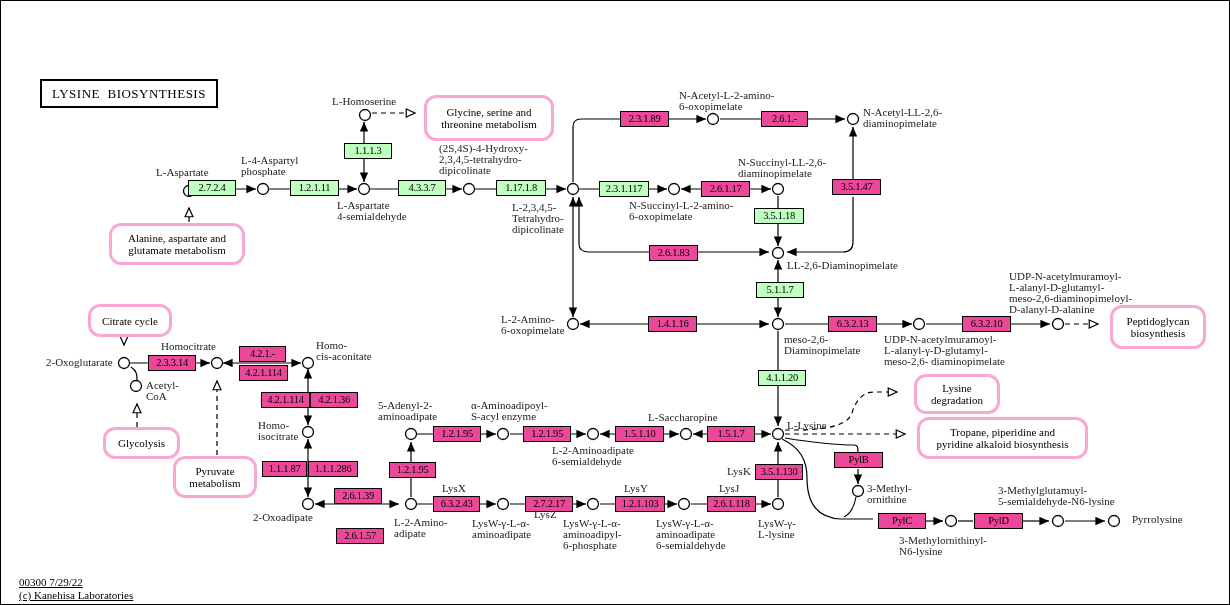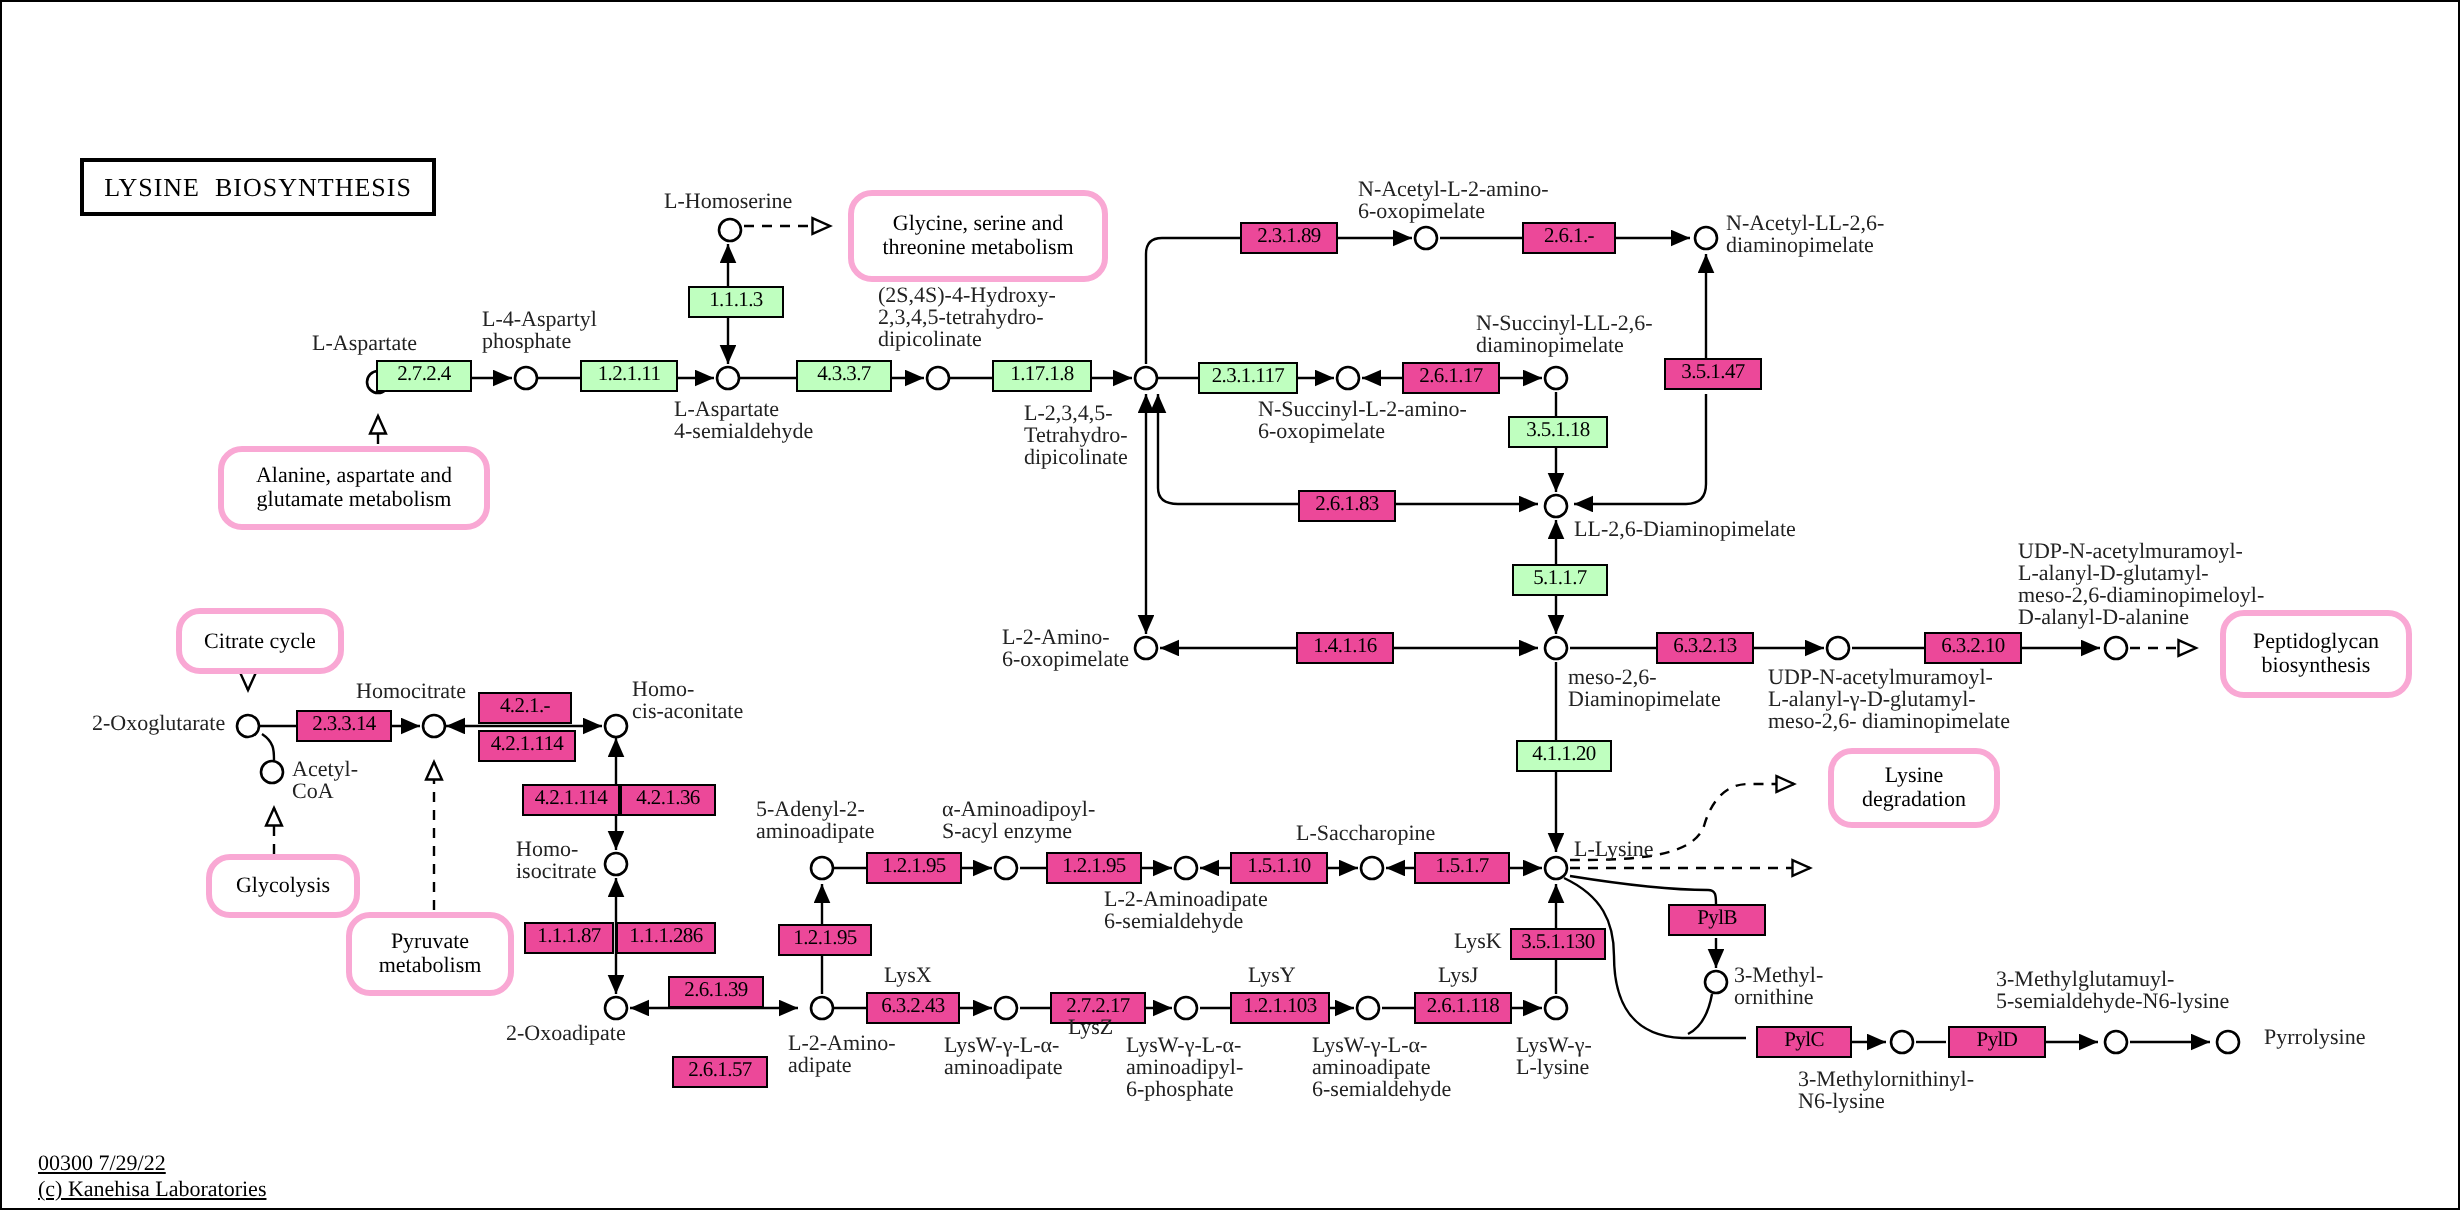--- a/index.html
+++ b/index.html
@@ -202,21 +202,21 @@
   <div class="cmp" style="left:783px;top:333px">meso-2,6-
 Diaminopimelate</div>
   <div class="cmp" style="left:883px;top:333px">UDP-N-acetylmuramoyl-
 L-alanyl-γ-D-glutamyl-
 meso-2,6- diaminopimelate</div>
   <div class="cmp" style="left:1008px;top:270px">UDP-N-acetylmuramoyl-
 L-alanyl-D-glutamyl-
 meso-2,6-diaminopimeloyl-
 D-alanyl-D-alanine</div>
   <div class="cmp" style="left:45px;top:356px">2-Oxoglutarate</div>
-  <div class="cmp" style="left:177px;top:340px">Homocitrate</div>
+  <div class="cmp" style="left:160px;top:340px">Homocitrate</div>
   <div class="cmp" style="left:145px;top:379px">Acetyl-
 CoA</div>
   <div class="cmp" style="left:315px;top:339px">Homo-
 cis-aconitate</div>
   <div class="cmp" style="left:257px;top:419px">Homo-
 isocitrate</div>
   <div class="cmp" style="left:252px;top:511px">2-Oxoadipate</div>
   <div class="cmp" style="left:393px;top:516px">L-2-Amino-
 adipate</div>
   <div class="cmp" style="left:377px;top:399px">5-Adenyl-2-
@@ -248,19 +248,21 @@
   <div class="pw" style="left:423px;top:94px;width:124px;height:40px">Glycine, serine and
 threonine metabolism</div>
   <div class="pw" style="left:108px;top:222px;width:130px;height:36px">Alanine, aspartate and
 glutamate metabolism</div>
   <div class="pw" style="left:87px;top:303px;width:78px;height:27px">Citrate cycle</div>
   <div class="pw" style="left:102px;top:426px;width:71px;height:26px">Glycolysis</div>
   <div class="pw" style="left:172px;top:455px;width:78px;height:36px">Pyruvate
 metabolism</div>
   <div class="pw" style="left:913px;top:373px;width:80px;height:34px">Lysine
 degradation</div>
+  <div class="pw" style="left:916px;top:416px;width:165px;height:36px">Tropane, piperidine and
+pyridine alkaloid biosynthesis</div>
   <div class="pw" style="left:1109px;top:304px;width:90px;height:38px">Peptidoglycan
 biosynthesis</div>
 
   <div class="footer" style="top:575px">00300 7/29/22</div>
   <div class="footer" style="top:588px">(c) Kanehisa Laboratories</div>
 
 </div>
 
 </body></html>

